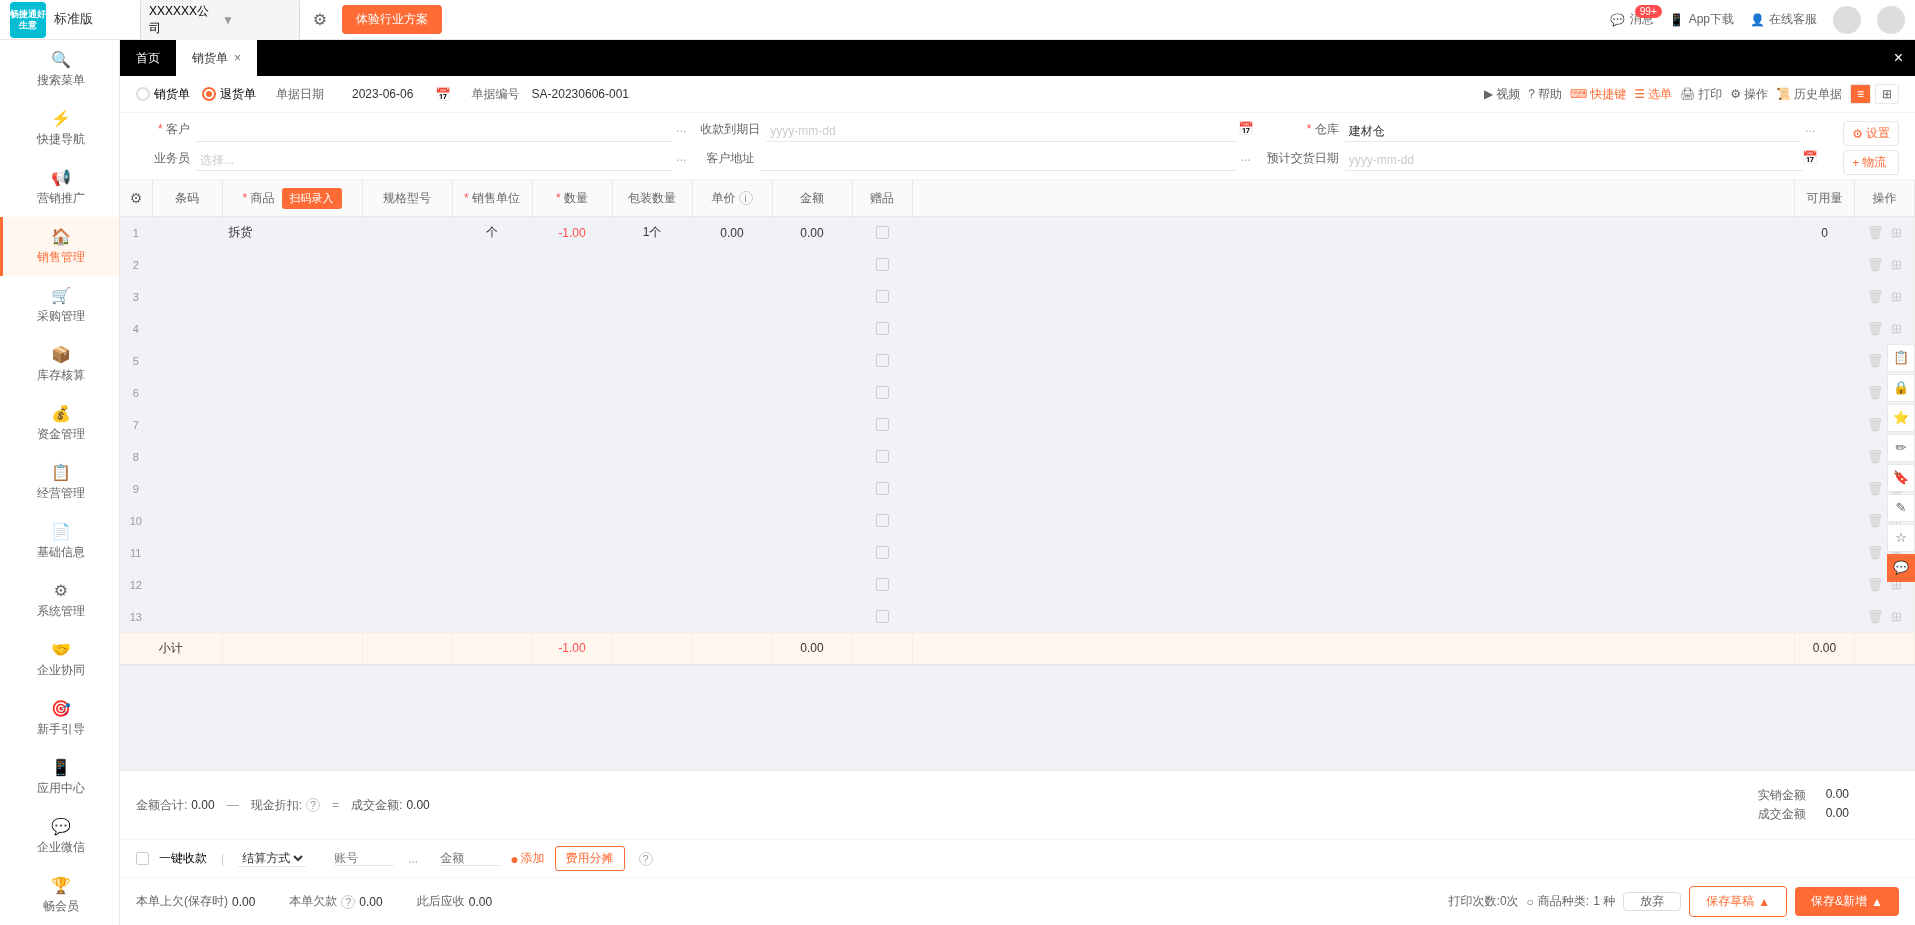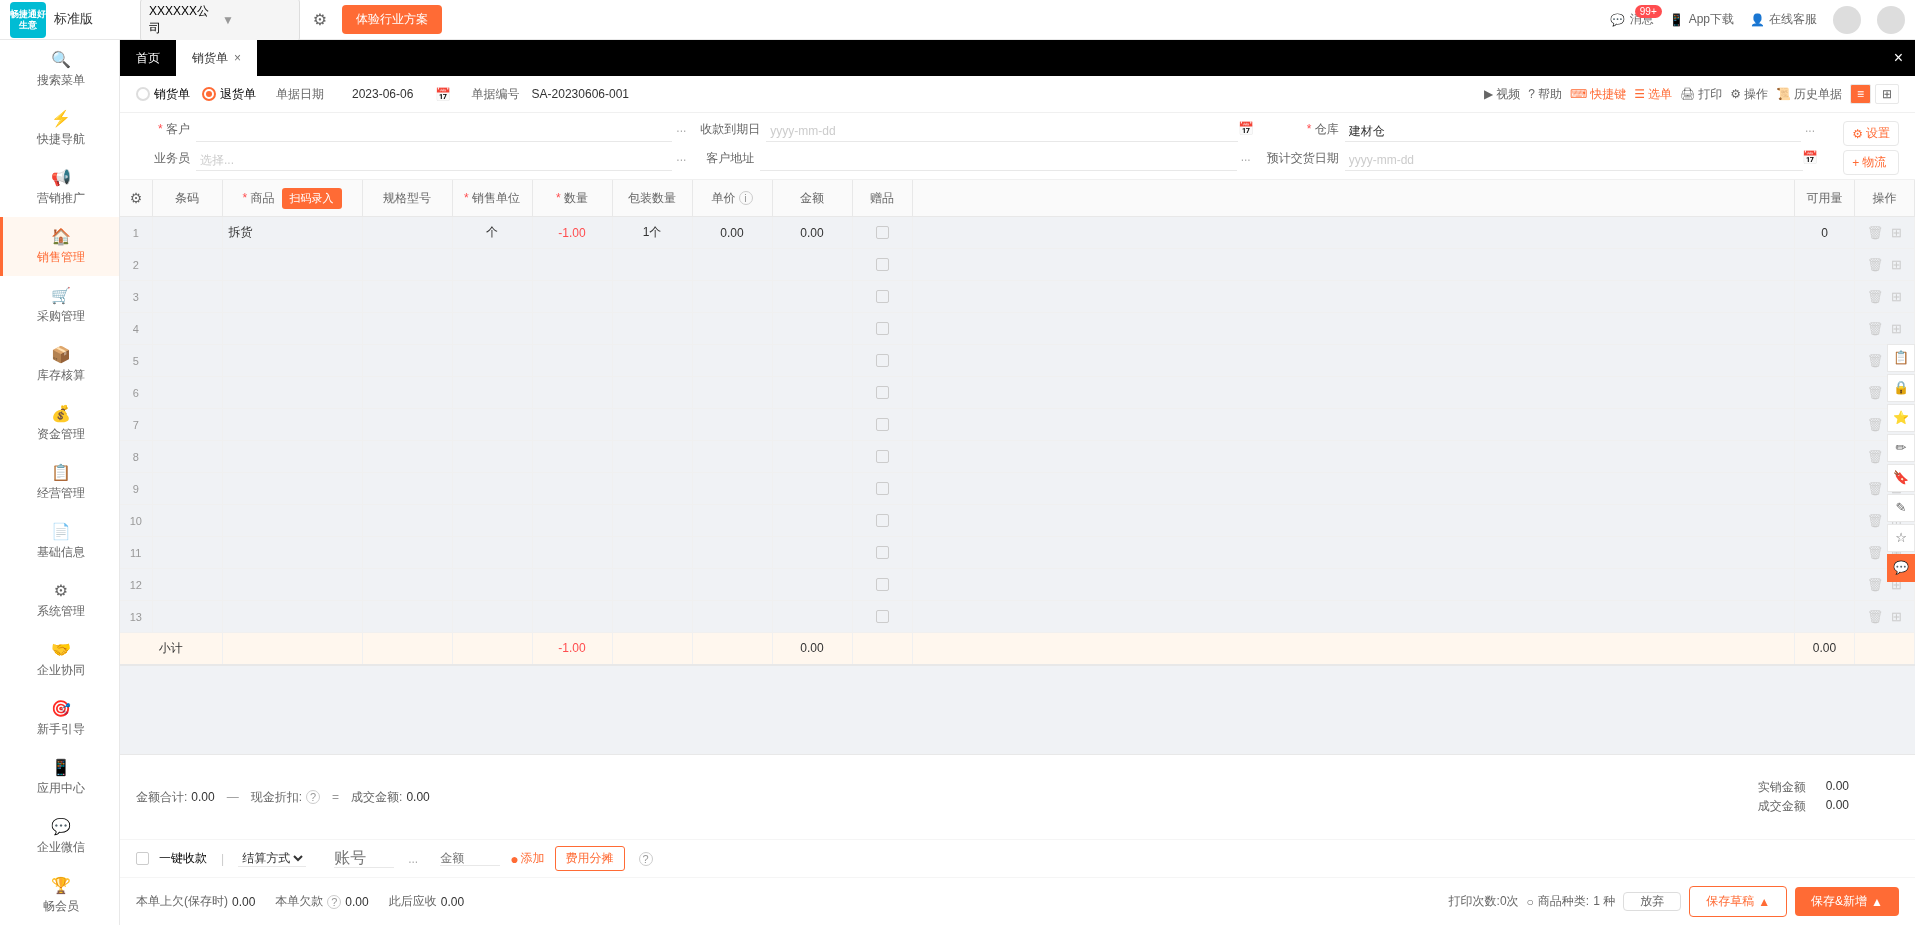--- a/index.html
+++ b/index.html
@@ -55,30 +55,30 @@
     .data-table .negative { color: #ff4d4f; }
     .checkbox-cell { display: flex; align-items: center; justify-content: center; }
     .cb { width: 13px; height: 13px; border: 1px solid #ccc; border-radius: 2px; }
     .subtotal-row td { background: #fff7ee; font-weight: 500; border-bottom: 2px solid #e8e8e8; }
 
     
     .table-scroll { flex: 1; overflow-y: auto; overflow-x: auto; }
 
     
     .bottom-area { background: #fff; border-top: 1px solid #e8e8e8; flex-shrink: 0; }
-    .summary-row { display: flex; align-items: center; padding: 24px 16px; gap: 12px; border-bottom: 1px solid #f5f5f5; }
+    .summary-row { display: flex; align-items: center; padding: 16px 16px; gap: 12px; border-bottom: 1px solid #f5f5f5; }
     .summary-item { display: flex; align-items: center; gap: 4px; }
     .summary-label { color: #666; }
     .summary-val { color: #333; font-weight: 500; }
     .dash { color: #999; }
     .equals { color: #999; }
     .payment-row { display: flex; align-items: center; padding: 6px 16px; gap: 10px; border-bottom: 1px solid #f5f5f5; }
     .add-btn { background: none; border: none; color: #ff6b35; cursor: pointer; display: flex; align-items: center; gap: 2px; }
     .expense-btn { border: 1px solid #ff6b35; color: #ff6b35; background: none; border-radius: 3px; padding: 3px 10px; cursor: pointer; }
-    .status-bar { display: flex; align-items: center; padding: 8px 16px; gap: 20px; }
+    .status-bar { display: flex; align-items: center; padding: 8px 16px; gap: 34px; }
     .status-item { display: flex; align-items: center; gap: 4px; color: #666; }
     .status-val { color: #333; font-weight: 500; }
     .print-count { color: #666; }
     .product-type { display: flex; align-items: center; gap: 4px; color: #666; }
     .final-btns { margin-left: auto; display: flex; gap: 8px; align-items: center; }
     .btn-abandon { border: 1px solid #ddd; background: #fff; color: #666; border-radius: 4px; padding: 0 16px; cursor: pointer; }
     .btn-draft { background: none; border: 1px solid #ff6b35; color: #ff6b35; border-radius: 4px; padding: 6px 16px; cursor: pointer; display: flex; align-items: center; gap: 4px; }
     .btn-save-new { background: #ff6b35; color: white; border: none; border-radius: 4px; padding: 6px 16px; cursor: pointer; display: flex; align-items: center; gap: 4px; }
 
     
@@ -724,21 +724,21 @@
       </div>
 
       <div class="payment-row">
         <div class="cb"></div>
         <span>一键收款</span>
         <span style="margin:0 4px;color:#ccc;">|</span>
         <select style="border:none;border-bottom:1px solid #e8e8e8;outline:none;font-size:12px;color:#333;background:transparent;">
           <option>结算方式</option>
         </select>
         <span style="margin:0 4px;"></span>
-        <input type="text" style="border-top: none; border-right: none; border-left: none; border-image: initial; border-bottom: 1px solid rgb(232, 232, 232); outline: none; font-size: 16px; width: 60px;" placeholder="账号">
+        <input type="text" style="border-top: none; border-right: none; border-left: none; border-image: initial; border-bottom: 1px solid rgb(232, 232, 232); outline: none; font-size: 12px; width: 60px;" placeholder="账号">
         <span class="field-ellipsis">...</span>
         <input type="text" style="border-top: none; border-right: none; border-left: none; border-image: initial; border-bottom: 1px solid rgb(232, 232, 232); outline: none; font-size: 12px; width: 60px; margin-left: 8px;" placeholder="金额">
         <button class="add-btn">
           <span style="color:#ff6b35;font-size:14px;">●</span>
           <span>添加</span>
         </button>
         <button class="expense-btn">费用分摊</button>
         <span class="info-icon" style="margin-left:4px;">?</span>
       </div>
 

